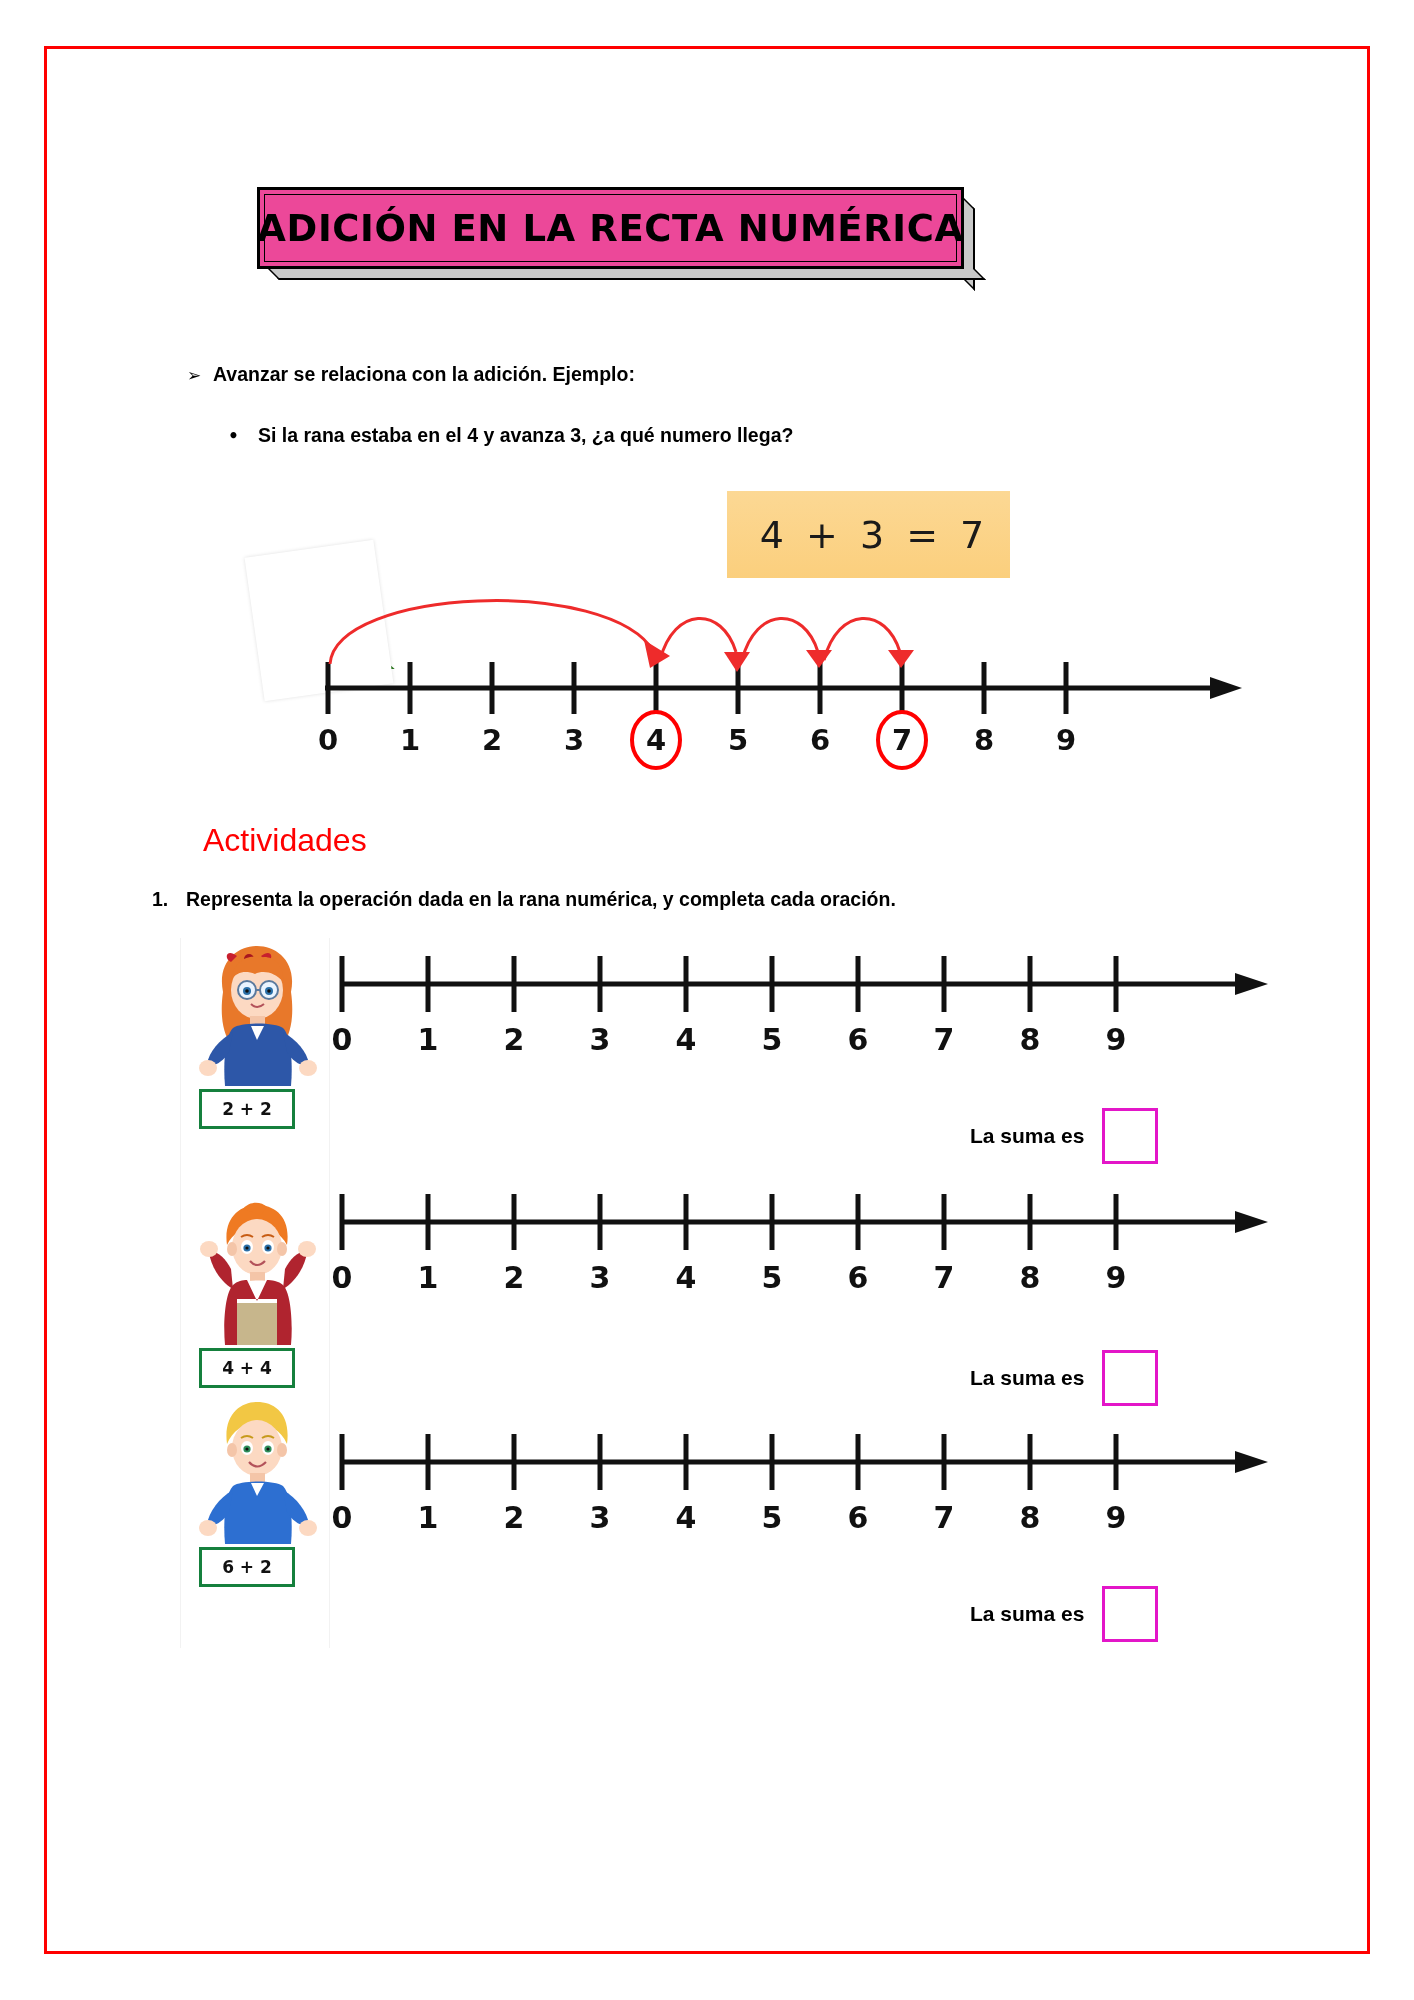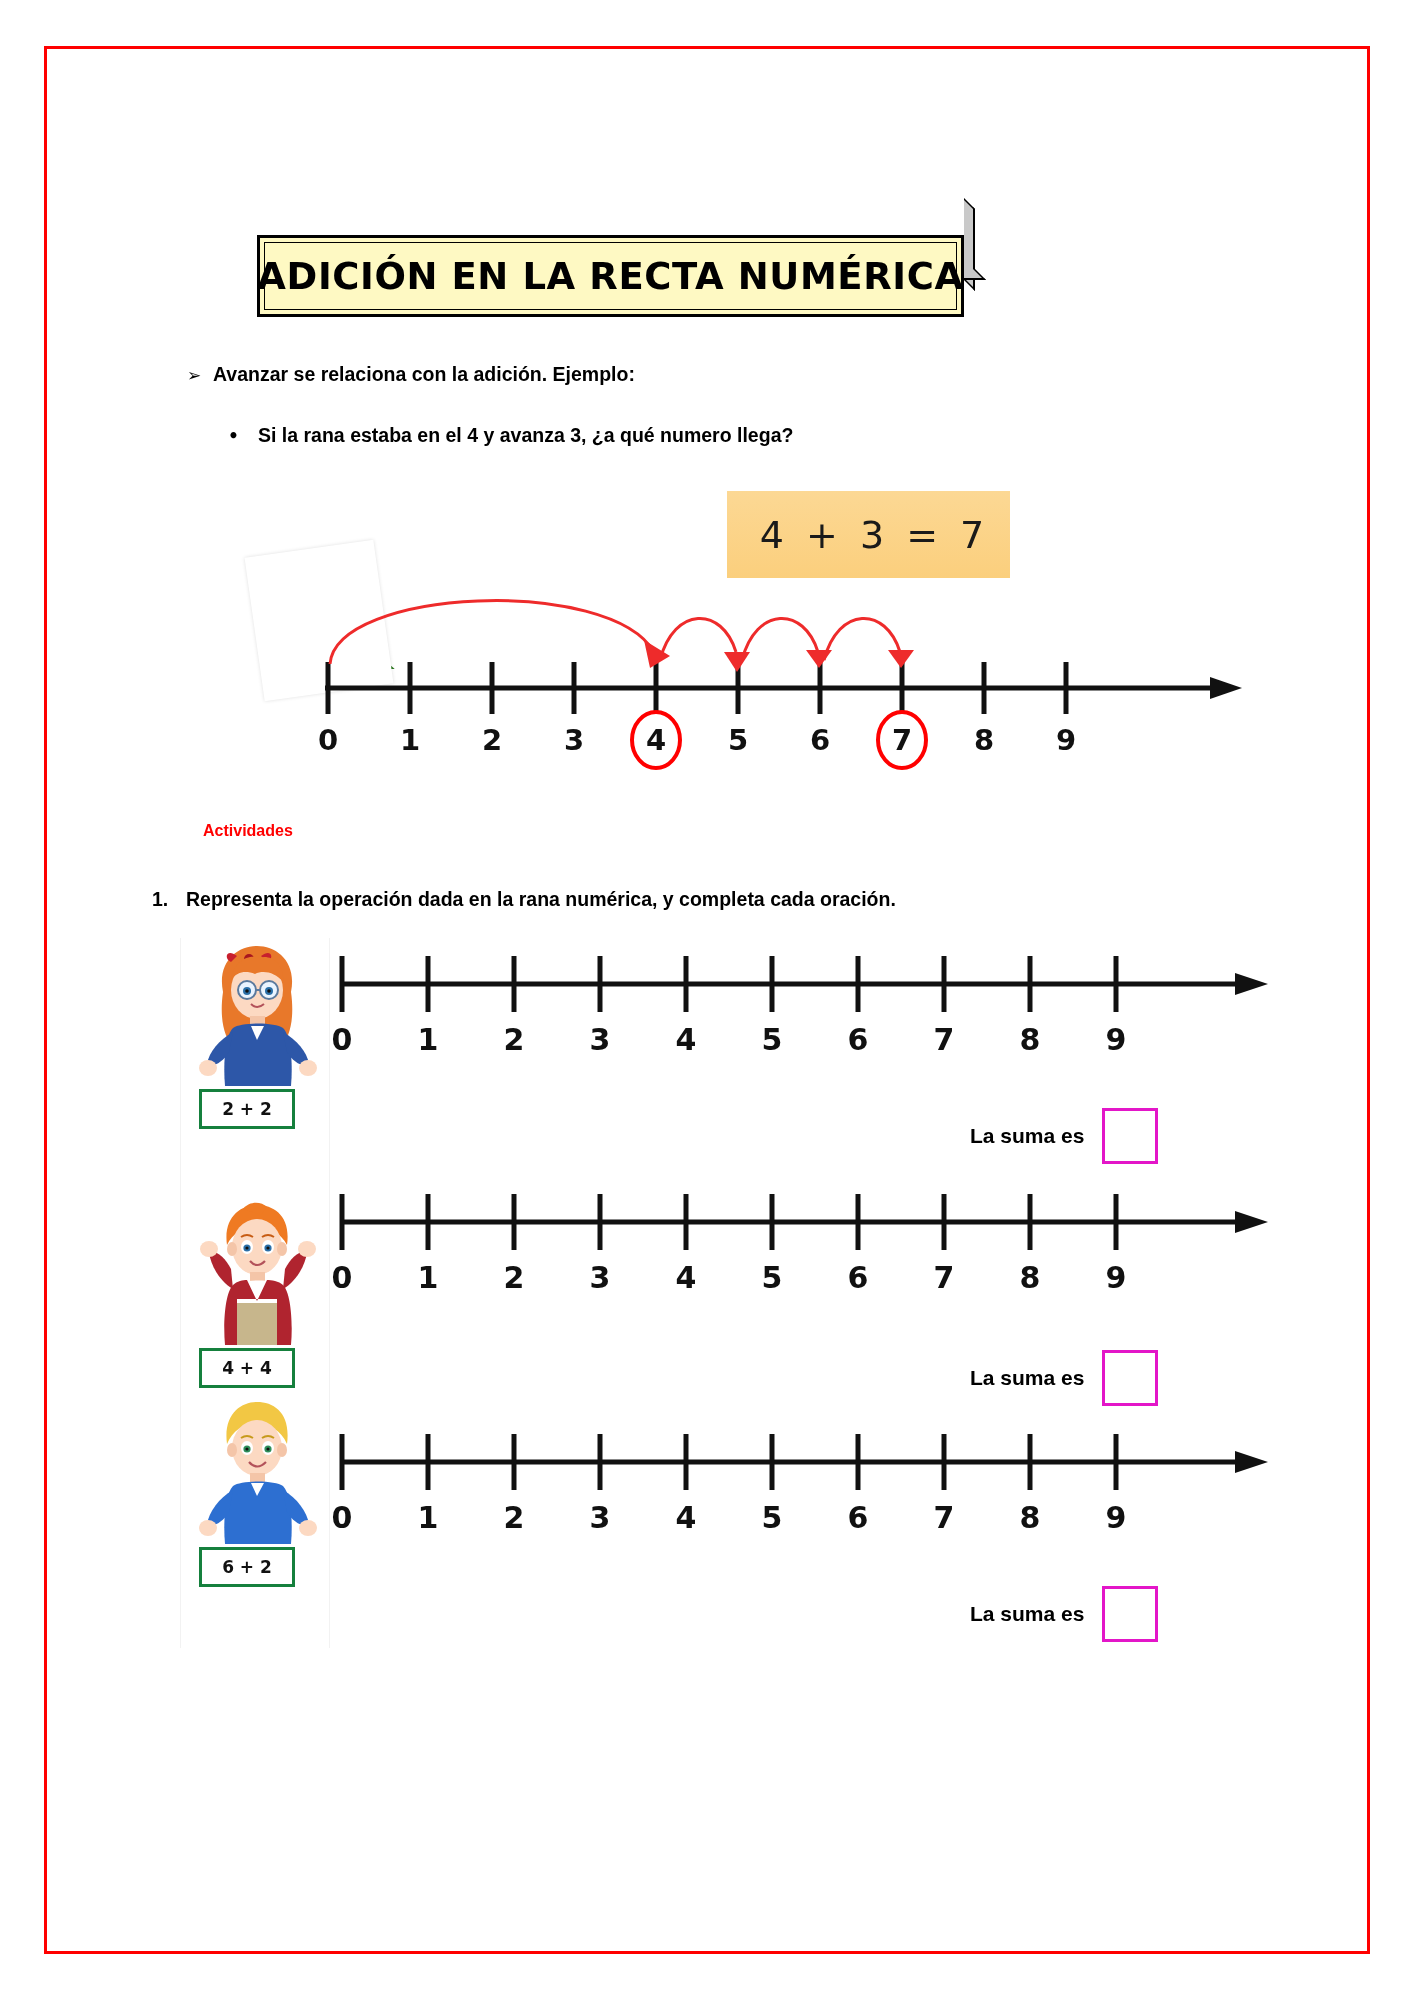--- a/index.html
+++ b/index.html
@@ -37,23 +37,23 @@
     width: 707px; height: 11px;
     background: #c9c9c9;
     border: 2px solid #000;
     border-top: none;
     transform: skewX(45deg);
     transform-origin: left top;
   }
   .title-box {
     position: absolute; left: 0; top: 0;
     width: 707px; height: 82px;
-    background: #fef9c3;
+    background: #ec4899;
     border: 3px solid #000;
-    display: flex; align-items: center; justify-content: center; margin-top: 48px;
+    display: flex; align-items: center; justify-content: center;
   }
   .title-inner {
     width: 693px; height: 68px;
     border: 1.5px solid #000;
     display: flex; align-items: center; justify-content: center;
   }
   .title-text {
     font-family: "DejaVu Sans", sans-serif;
     font-size: 37px;
     font-weight: 700;
@@ -116,22 +116,22 @@
     box-shadow: 0 0 4px rgba(0,0,0,0.13);
     transform: rotate(-8deg);
   }
   .nl-svg { position: absolute; left: 0; top: 0; }
 
   
   .actividades {
     position: absolute;
     left: 203px; top: 822px;
     color: #ff0000;
-    font-size: 16px;
-    font-weight: 700;
+    font-size: 32px;
+    font-weight: 400;
   }
   .task1 {
     position: absolute;
     left: 152px; top: 888px;
     display: flex; align-items: baseline;
     font-size: 19.5px; font-weight: 700; color: #000;
   }
   .task1 .num { width: 34px; }
 
   

